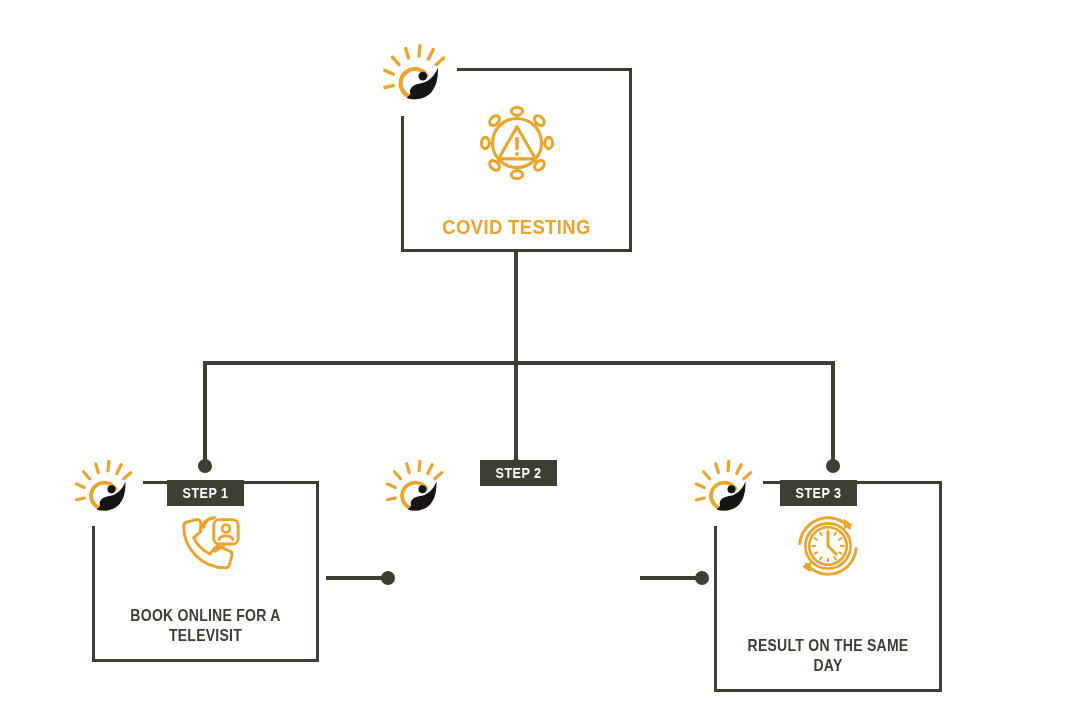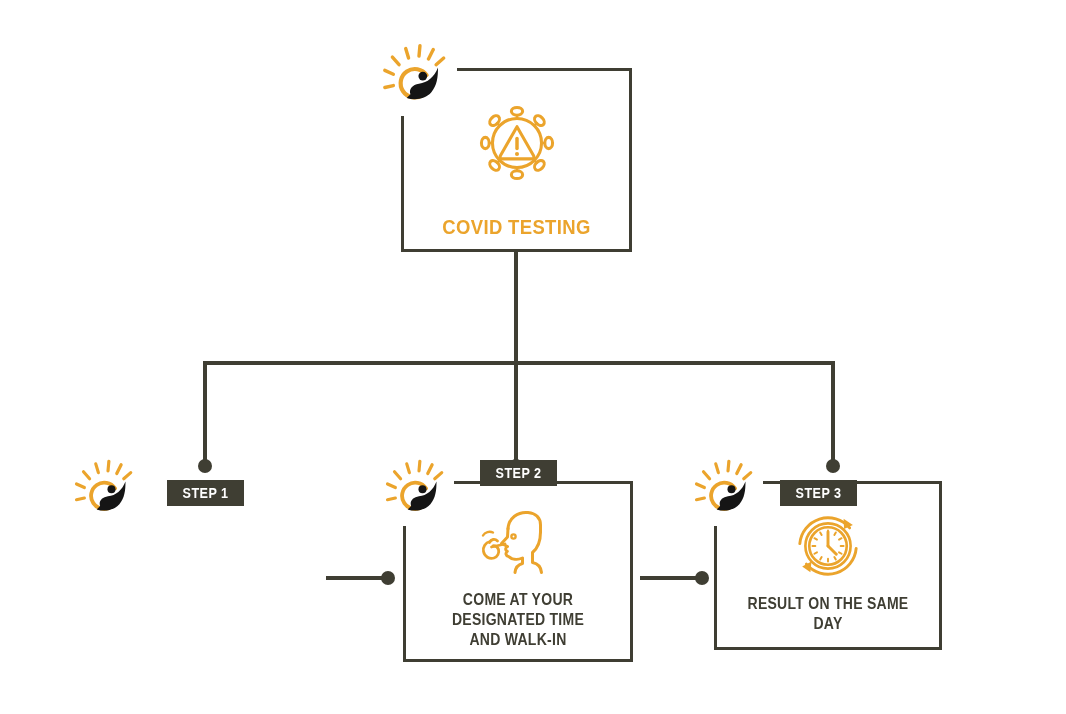--- a/index.html
+++ b/index.html
@@ -85,40 +85,38 @@
       <ellipse class="st" cx="23.1" cy="23.1" rx="5.5" ry="3.8" transform="rotate(135 23.1 23.1)"></ellipse>
       <ellipse class="st" cx="45" cy="14" rx="5.5" ry="3.8"></ellipse>
       <ellipse class="st" cx="66.9" cy="23.1" rx="5.5" ry="3.8" transform="rotate(45 66.9 23.1)"></ellipse>
       <path class="st" d="M45,29 L61,57 Q62.8,60.5 58.8,60.5 L31.2,60.5 Q27.2,60.5 29,57 Z"></path>
       <line class="st" style="stroke-width:3.4" x1="45" y1="40.5" x2="45" y2="50.5"></line>
       <circle class="fil" cx="45" cy="55.8" r="2"></circle>
     </svg>
     <div class="root-title">COVID TESTING</div>
   </div>
 
-
-  <div class="box" style="left:403px;top:481px;width:230px;height:181px">
-    <svg class="box-icon" style="top:22px" width="80" height="80" viewBox="0 0 80 80">
-      <path class="st" d="M30,23 C30.5,12 40,5.5 50,6.5 C58,7.3 62.5,12 62.5,19 L62.5,26"></path>
-      <path class="st" d="M62.5,26 C62.5,35 60.5,41.5 54.5,46.5 L54.5,56.5 C59.5,57.5 63,61 63.5,66.5"></path>
-      <path class="st" d="M30,22.5 L29.5,31 L23.5,37.5 L29.5,40.5 C27,41.8 27,44.2 29.3,45.3 C27.2,47 27.6,49.8 30.8,50.6 C34,53.5 39.5,54.3 44.5,52 L44.5,57.5 C40.5,58.5 37.5,61.5 37,66.5"></path>
-      <circle class="st" style="stroke-width:2.4" cx="35.5" cy="30.5" r="2.1"></circle>
-      <line class="st" style="stroke-width:2.8" x1="13.5" y1="41" x2="27" y2="38"></line>
-      <path class="st" style="stroke-width:2.8" d="M12,35.5 C7.5,36.5 4.5,41 5.5,45.5 C6.5,50.5 11.5,53.5 16,52 C19.5,50.8 21.5,47 20.5,43.5 C19.8,41.2 17.5,39.5 15,39.8"></path>
-      <path class="st" style="stroke-width:2.8" d="M11.5,36.5 C13,33 17,32.5 19.5,35"></path>
-      <path class="st" style="stroke-width:2.4" d="M5,29.5 C7,26 11.5,24.8 15,26.5"></path>
-    </svg>
-    <div class="caption" style="bottom:10px">
-      <div>COME AT YOUR</div>
-      <div>DESIGNATED TIME</div>
-      <div>AND WALK-IN</div>
+  <div class="box" style="left:92px;top:481px;width:227px;height:181px">
+    <svg class="box-icon" style="top:22px" width="78" height="78" viewBox="0 0 80 80">
+      <path class="st" d="M34.5,16.5 C33.7,14.5 31.6,13.4 29.5,14 L20.3,16.5 C18.4,17.1 17.1,18.7 17.1,20.6 C17.1,44.4 36.1,63.4 59.9,63.4 C61.8,63.4 63.4,62.1 64,60.2 L66.5,51 C67.1,48.9 66,46.8 64,46 L54,41.8 C52.3,41.1 50.3,41.6 49.1,43 L44,49.2 C36.7,45.7 30.8,39.8 27.3,32.5 L33.5,27.4 C34.9,26.2 35.4,24.2 34.7,22.5 Z"></path>
+      <path class="st" style="stroke-width:2.8" d="M38,22 A9,9 0 0 1 47,13"></path>
+      <path class="st" style="stroke-width:2.8" d="M34,27 A15,15 0 0 1 49,12"></path>
+      <rect class="st" x="48" y="14" width="25" height="25" rx="5.5"></rect>
+      <path class="st" style="stroke-width:2.8" d="M52.5,39 L49,46.5 L58,41"></path>
+      <circle class="st" style="stroke-width:2.8" cx="60.5" cy="23" r="4"></circle>
+      <path class="st" style="stroke-width:2.8" d="M53.5,34.5 C54.5,29.5 66.5,29.5 67.5,34.5"></path>
+    </svg>
+    <div class="caption" style="bottom:14px">
+      <div>BOOK ONLINE FOR A</div>
+      <div>TELEVISIT</div>
     </div>
   </div>
 
-  <div class="box" style="left:714px;top:481px;width:228px;height:169px">
+
+  <div class="box" style="left:714px;top:481px;width:228px;height:211px">
     <svg class="box-icon" style="top:22px" width="78" height="78" viewBox="0 0 80 80">
       <circle class="st" style="stroke-width:2.7" cx="40" cy="41" r="23.2"></circle>
       <circle class="st" style="stroke-width:2.7" cx="40" cy="41" r="19.2"></circle>
       <g class="st" style="stroke-width:2">
         <line x1="53" y1="41" x2="56" y2="41"></line>
           <line x1="51.3" y1="47.5" x2="53.9" y2="49"></line>
         <line x1="46.5" y1="52.3" x2="48" y2="54.9"></line>
           <line x1="40" y1="54" x2="40" y2="57"></line>
         <line x1="33.5" y1="52.3" x2="32" y2="54.9"></line>
           <line x1="28.7" y1="47.5" x2="26.1" y2="49"></line>

